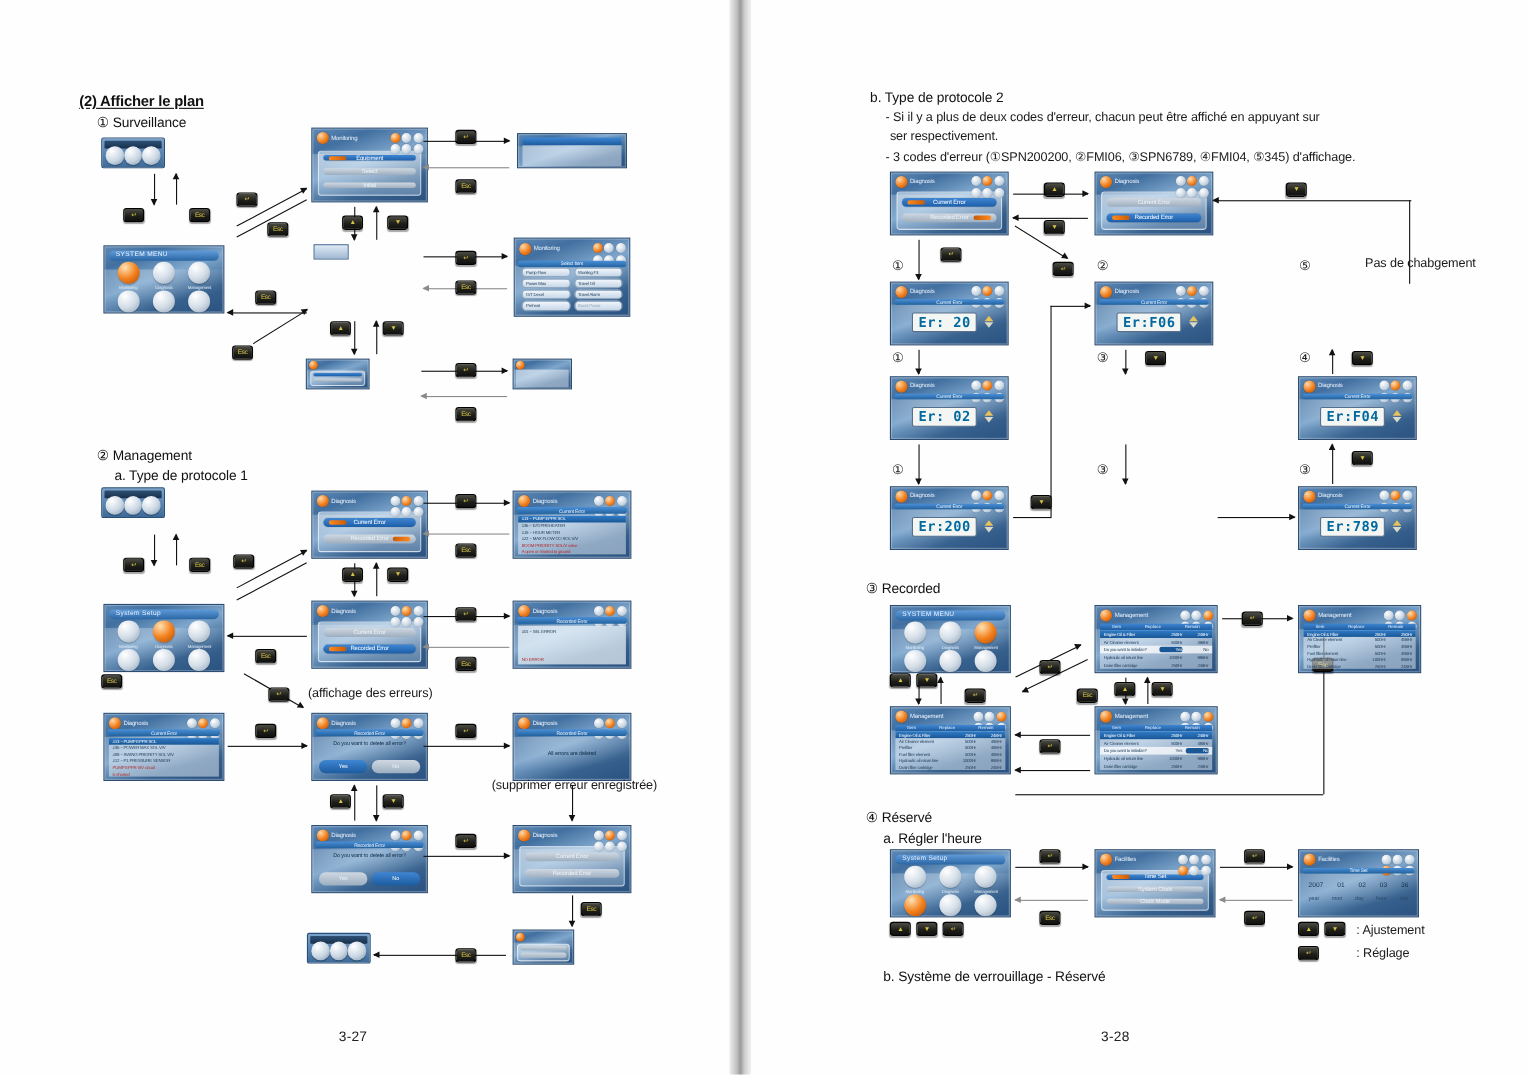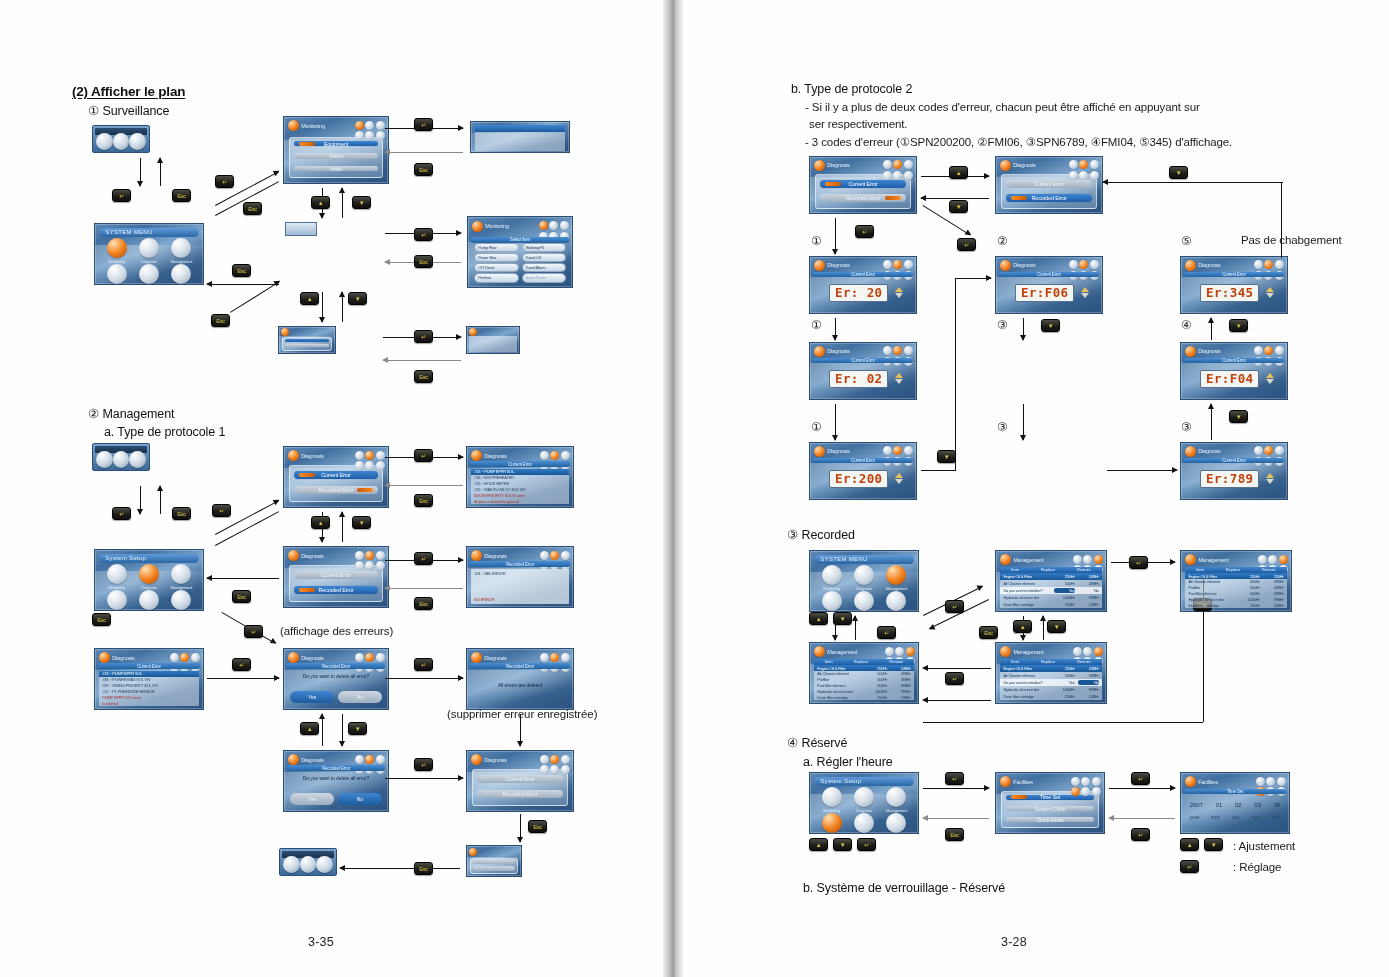--- a/index.html
+++ b/index.html
@@ -80,21 +80,21 @@
     border-radius:2px; font-size:4.5px; color:#eaf2fb; z-index:3;
     display:flex; align-items:center; justify-content:center; letter-spacing:-.2px; white-space:nowrap;
   }
 
   
   .seg-box {
     position:absolute; left:18%; top:48%; width:56%; height:32%;
     background:#f4f6f3; border:1px solid #56708c; border-radius:2px;
     display:flex; align-items:center; justify-content:center; z-index:4;
     font-family:"DejaVu Sans Mono", monospace; font-weight:bold;
-    font-size:12.5px; color:#c2410c; letter-spacing:.4px;
+    font-size:12.5px; color:#0369a1; letter-spacing:.4px;
   }
   .seg-arrows { position:absolute; right:12%; top:48%; width:8%; height:32%; z-index:4;
                 display:flex; flex-direction:column; align-items:center; justify-content:center; gap:1px; }
   .tri-up, .tri-dn { width:0; height:0; border-left:4px solid transparent; border-right:4px solid transparent; }
   .tri-up { border-bottom:5px solid #e8c15a; }
   .tri-dn { border-top:5px solid #d9d9c9; }
 
   
   .menu-top {
     position:absolute; left:4%; right:4%; top:6%; height:15%;
@@ -780,21 +780,21 @@
     <div class="kbtn" style="left:414px; top:758px;">
         <span class="kglyph">↵</span>
       </div>
     <div class="kbtn" style="left:528px; top:820px;">
         <span class="kglyph">Esc</span>
       </div>
     <div class="kbtn" style="left:414px; top:862px;">
         <span class="kglyph">Esc</span>
       </div>
 
-    <div class="pagenum" style="left:308px;">3-35</div>
+    <div class="pagenum" style="left:308px;">3-27</div>
   </div>
 
   <div class="gutter"></div>
 
   <div class="page page-right">
 
     <div class="h-sub" style="left:108px; top:82px;">b.  Type de protocole 2</div>
 
     <div class="note" style="left:122px; top:101px;">- Si il y a plus de deux codes d'erreur, chacun peut être affiché en appuyant sur</div>
 
@@ -897,40 +897,20 @@
           <div class="led"></div>
       </div>
       <div class="lcd-hdr" style="top:26%;">Current Error</div>
       <div class="seg-box">Er:F06</div>
       <div class="seg-arrows">
         <div class="tri-up"></div>
         <div class="tri-dn"></div>
       </div>
     </div>
 
-    <div class="lcd" style="left:497px; top:256px; width:108px; height:58px;">
-      <div class="lcd-title">
-        <span class="lcd-ico"></span>
-        <span>Diagnosis</span>
-      </div>
-      <div class="lcd-leds">
-        <div class="led"></div>
-          <div class="led on"></div>
-          <div class="led"></div>
-        <div class="led"></div>
-          <div class="led"></div>
-          <div class="led"></div>
-      </div>
-      <div class="lcd-hdr" style="top:26%;">Current Error</div>
-      <div class="seg-box">Er:345</div>
-      <div class="seg-arrows">
-        <div class="tri-up"></div>
-        <div class="tri-dn"></div>
-      </div>
-    </div>
 
     <div class="lcd" style="left:126px; top:342px; width:108px; height:58px;">
       <div class="lcd-title">
         <span class="lcd-ico"></span>
         <span>Diagnosis</span>
       </div>
       <div class="lcd-leds">
         <div class="led"></div>
           <div class="led on"></div>
           <div class="led"></div>

